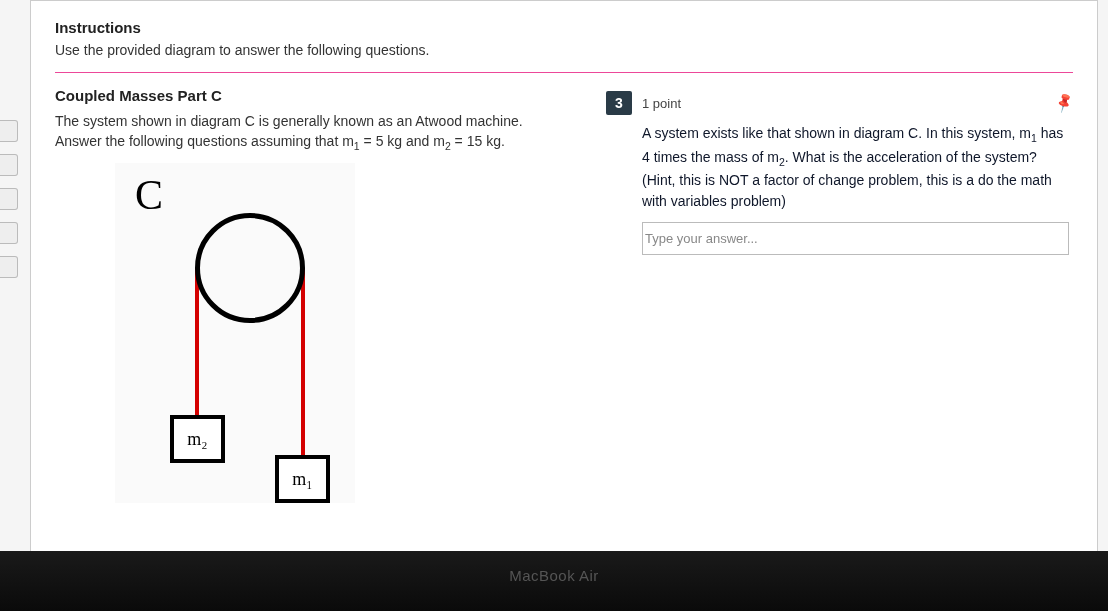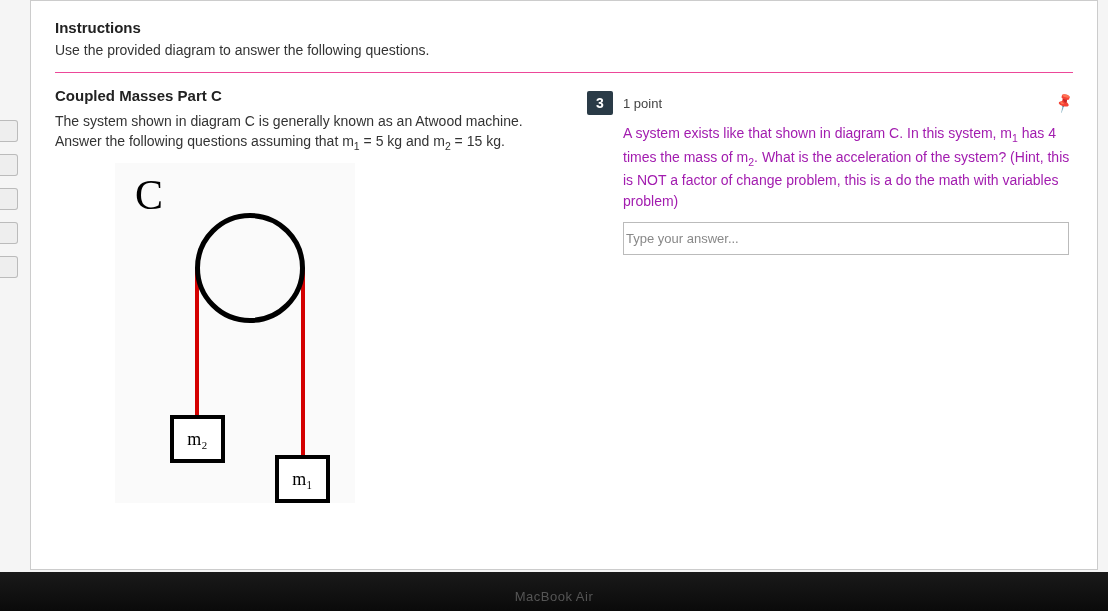--- a/index.html
+++ b/index.html
@@ -35,21 +35,21 @@
     border-radius: 0 3px 3px 0;
     background: #eee;
   }
   .instructions-block {
     border-bottom: 1px solid #ec4899;
     padding-bottom: 14px;
     margin-bottom: 14px;
   }
   .instructions-title { font-weight: 700; font-size: 15px; margin-bottom: 6px; color: #222; }
   .instructions-text { font-size: 14px; color: #333; }
-  .content-row { display: flex; gap: 23px; }
+  .content-row { display: flex; gap: 42px; }
   .col-left { flex: 0 0 50%; }
   .col-right { flex: 1; }
   .section-title { font-weight: 700; font-size: 15px; margin-bottom: 8px; color: #222; }
   .section-desc { font-size: 14px; color: #333; line-height: 1.4; margin-bottom: 10px; }
   sub { font-size: 0.75em; }
   .diagram-container {
     width: 240px;
     height: 340px;
     margin-left: 60px;
     background: #fafafa;
@@ -110,38 +110,38 @@
     font-size: 14px;
     width: 26px;
     height: 24px;
     display: flex;
     align-items: center;
     justify-content: center;
     border-radius: 2px;
   }
   .q-points { font-size: 13px; color: #444; flex: 1; }
   .pin-icon { color: #777; font-size: 14px; transform: rotate(-30deg); }
-  .q-text { font-size: 14px; color: #a21caf; line-height: 1.5; padding-left: 36px; margin-bottom: 10px; }
+  .q-text { font-size: 14px; color: #0f172a; line-height: 1.5; padding-left: 36px; margin-bottom: 10px; }
   .answer-input {
     margin-left: 36px;
     width: calc(100% - 40px);
     padding: 8px 2px;
     border: 1px solid #bbb;
     font-size: 13px;
     color: #888;
     font-family: inherit;
   }
   .answer-input::placeholder { color: #888; }
   .laptop-bezel {
     position: absolute;
     left: 0; right: 0; bottom: 0;
-    height: 39px;
+    height: 60px;
     background: linear-gradient(#1a1a1a, #0a0a0a);
     color: #555;
-    font-size: 13px;
+    font-size: 15px;
     text-align: center;
     line-height: 50px;
     letter-spacing: 0.5px;
   }
 </style>
 </head>
 <body>
 
 <div class="left-tabs">
   <div></div>

